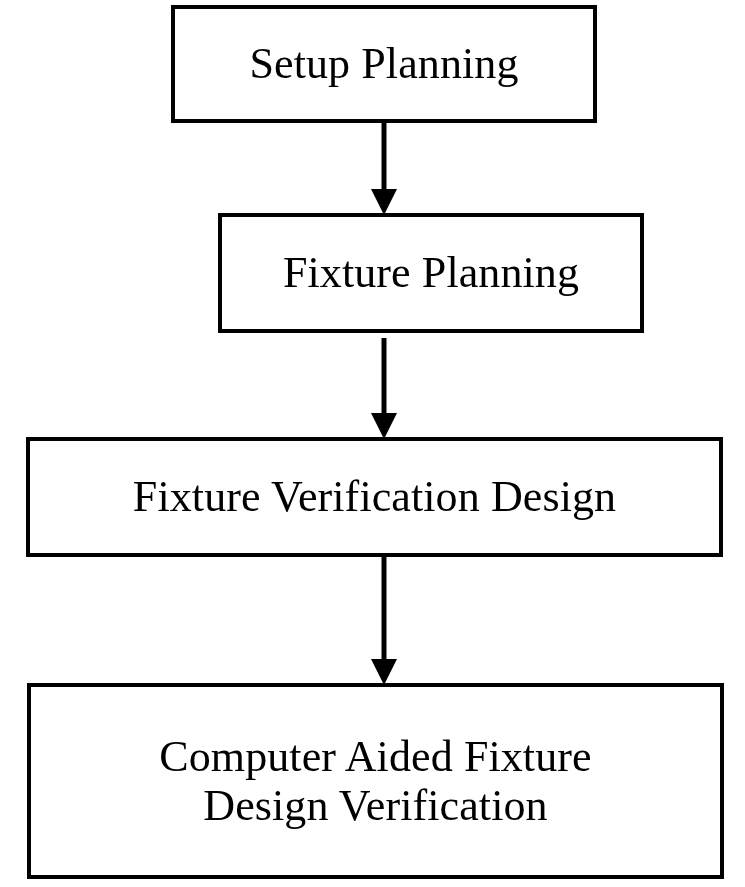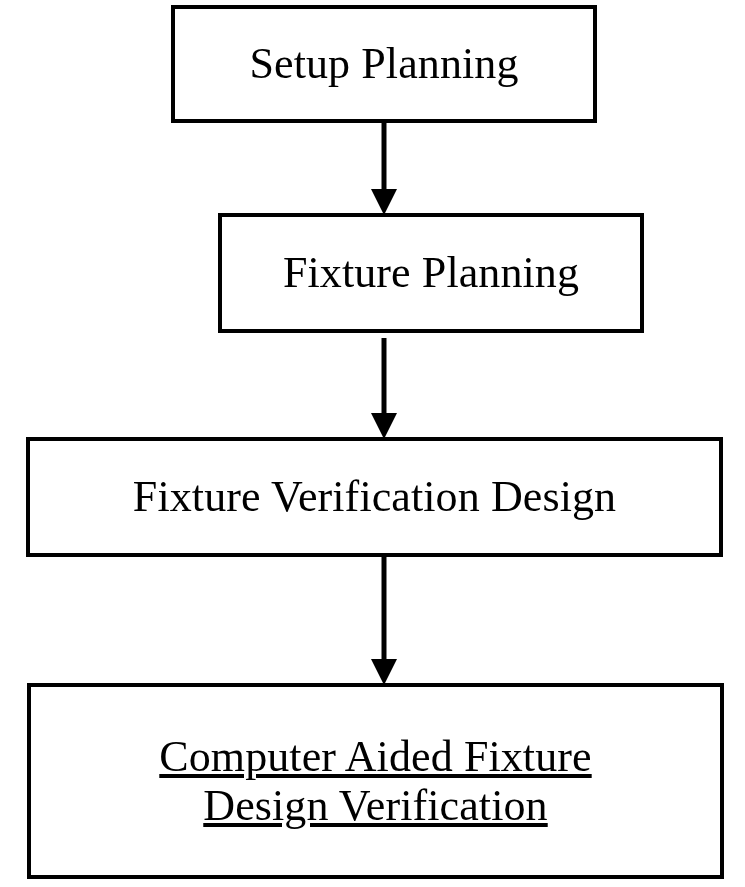--- a/index.html
+++ b/index.html
@@ -48,21 +48,20 @@
     font-size: 44px;
     margin-left: 47px;
   }
   #node-fixture-configuration-design {
     left: 26px;   top: 437px; width: 697px; height: 120px;
     font-size: 44px;
   }
   #node-cafd-verification {
     left: 27px;   top: 683px; width: 697px; height: 196px;
     font-size: 44px;
-    text-decoration: underline;
   }
 
   
   .connector {
     position: absolute;
     width: 30px;
   }
   .connector svg {
     display: block;
     width: 100%;

